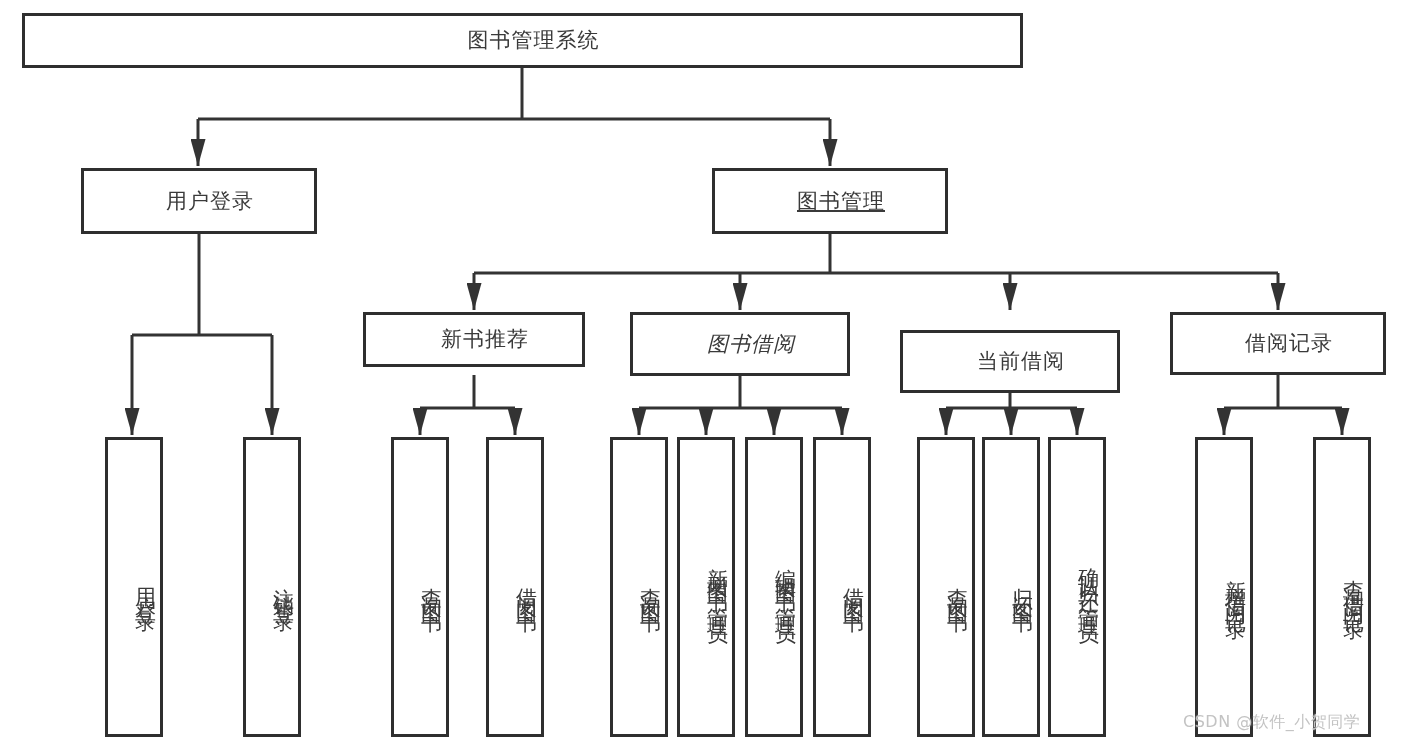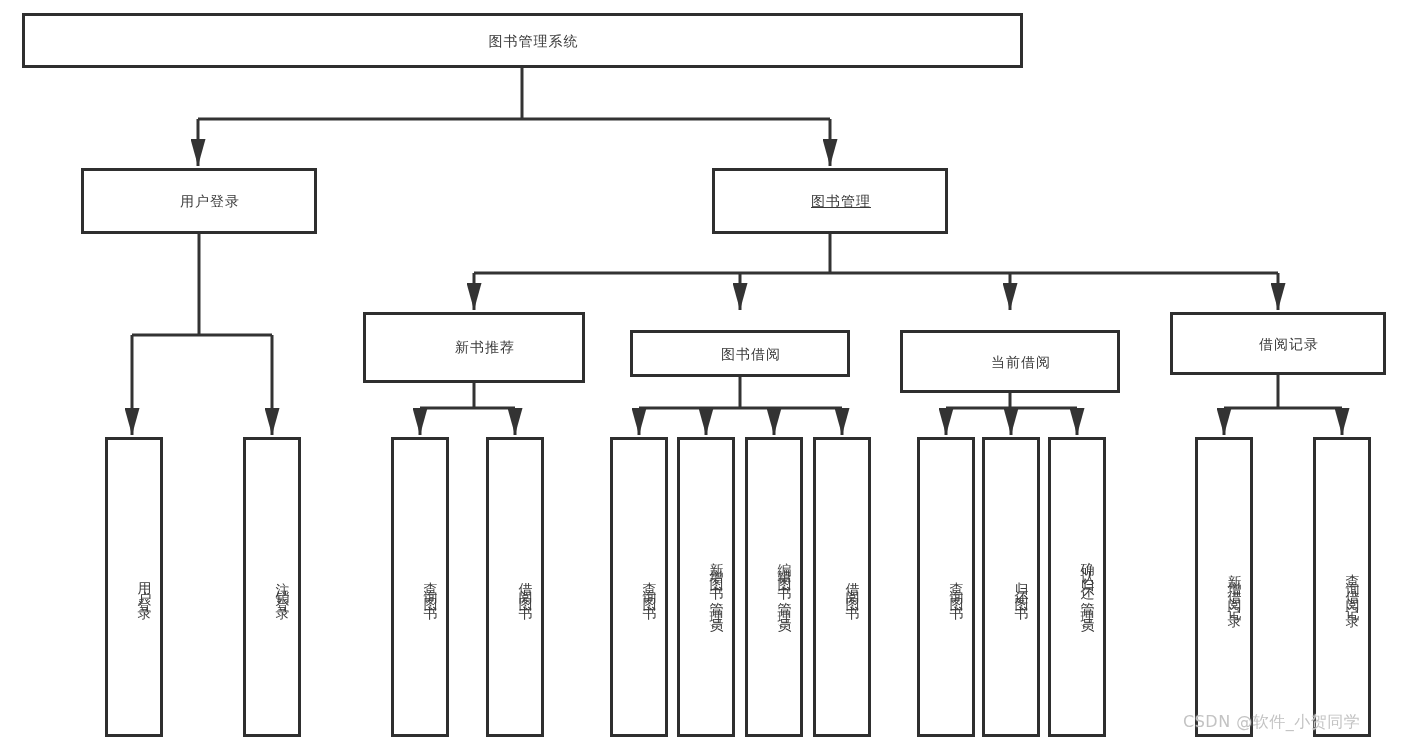--- a/index.html
+++ b/index.html
@@ -31,21 +31,21 @@
   #arrowhead path { fill: var(--line); stroke: none; }
   .box {
     position: absolute;
     box-sizing: border-box;
     border: 3px solid var(--box-border);
     background: var(--background);
     display: flex;
     align-items: center;
     justify-content: center;
     color: var(--text);
-    font-size: 14px;
+    font-size: 21px;
     line-height: 1;
     white-space: nowrap;
     padding-left: 22px;
   }
   .box.h { letter-spacing: 1px; }
   .box.v {
     writing-mode: vertical-rl;
     text-orientation: mixed;
     letter-spacing: 8px;
     white-space: normal;
@@ -113,22 +113,22 @@
     <path class="ln" d="M1224,408 H1342"></path>
     <path class="ln" d="M1224,408 V435" marker-end="url(#arrowhead)"></path>
     <path class="ln" d="M1342,408 V435" marker-end="url(#arrowhead)"></path>
   </svg>
 
   <div class="box h" style="left:22px; top:13px; width:1001px; height:55px;">图书管理系统</div>
 
   <div class="box h" style="left:81px; top:168px; width:236px; height:66px;">用户登录</div>
   <div class="box h" style="left:712px; top:168px; width:236px; height:66px;text-decoration:underline;">图书管理</div>
 
-  <div class="box h" style="left:363px; top:312px; width:222px; height:71px;font-family:Liberation Mono, monospace;">新书推荐</div>
-  <div class="box h" style="left:630px; top:330px; width:220px; height:47px;">图书借阅</div>
+  <div class="box h" style="left:363px; top:312px; width:222px; height:55px;">新书推荐</div>
+  <div class="box h" style="left:630px; top:312px; width:220px; height:64px;font-style:italic;">图书借阅</div>
   <div class="box h" style="left:900px; top:312px; width:220px; height:63px;margin-top:18px;">当前借阅</div>
   <div class="box h" style="left:1170px; top:312px; width:216px; height:63px;">借阅记录</div>
 
   <div class="box v" style="left:105px; top:437px; width:58px; height:300px;">用户登录</div>
   <div class="box v" style="left:243px; top:437px; width:58px; height:300px;">注销登录</div>
 
   <div class="box v" style="left:391px; top:437px; width:58px; height:300px;">查询图书</div>
   <div class="box v" style="left:486px; top:437px; width:58px; height:300px;">借阅图书</div>
 
   <div class="box v" style="left:610px; top:437px; width:58px; height:300px;">查询图书</div>

